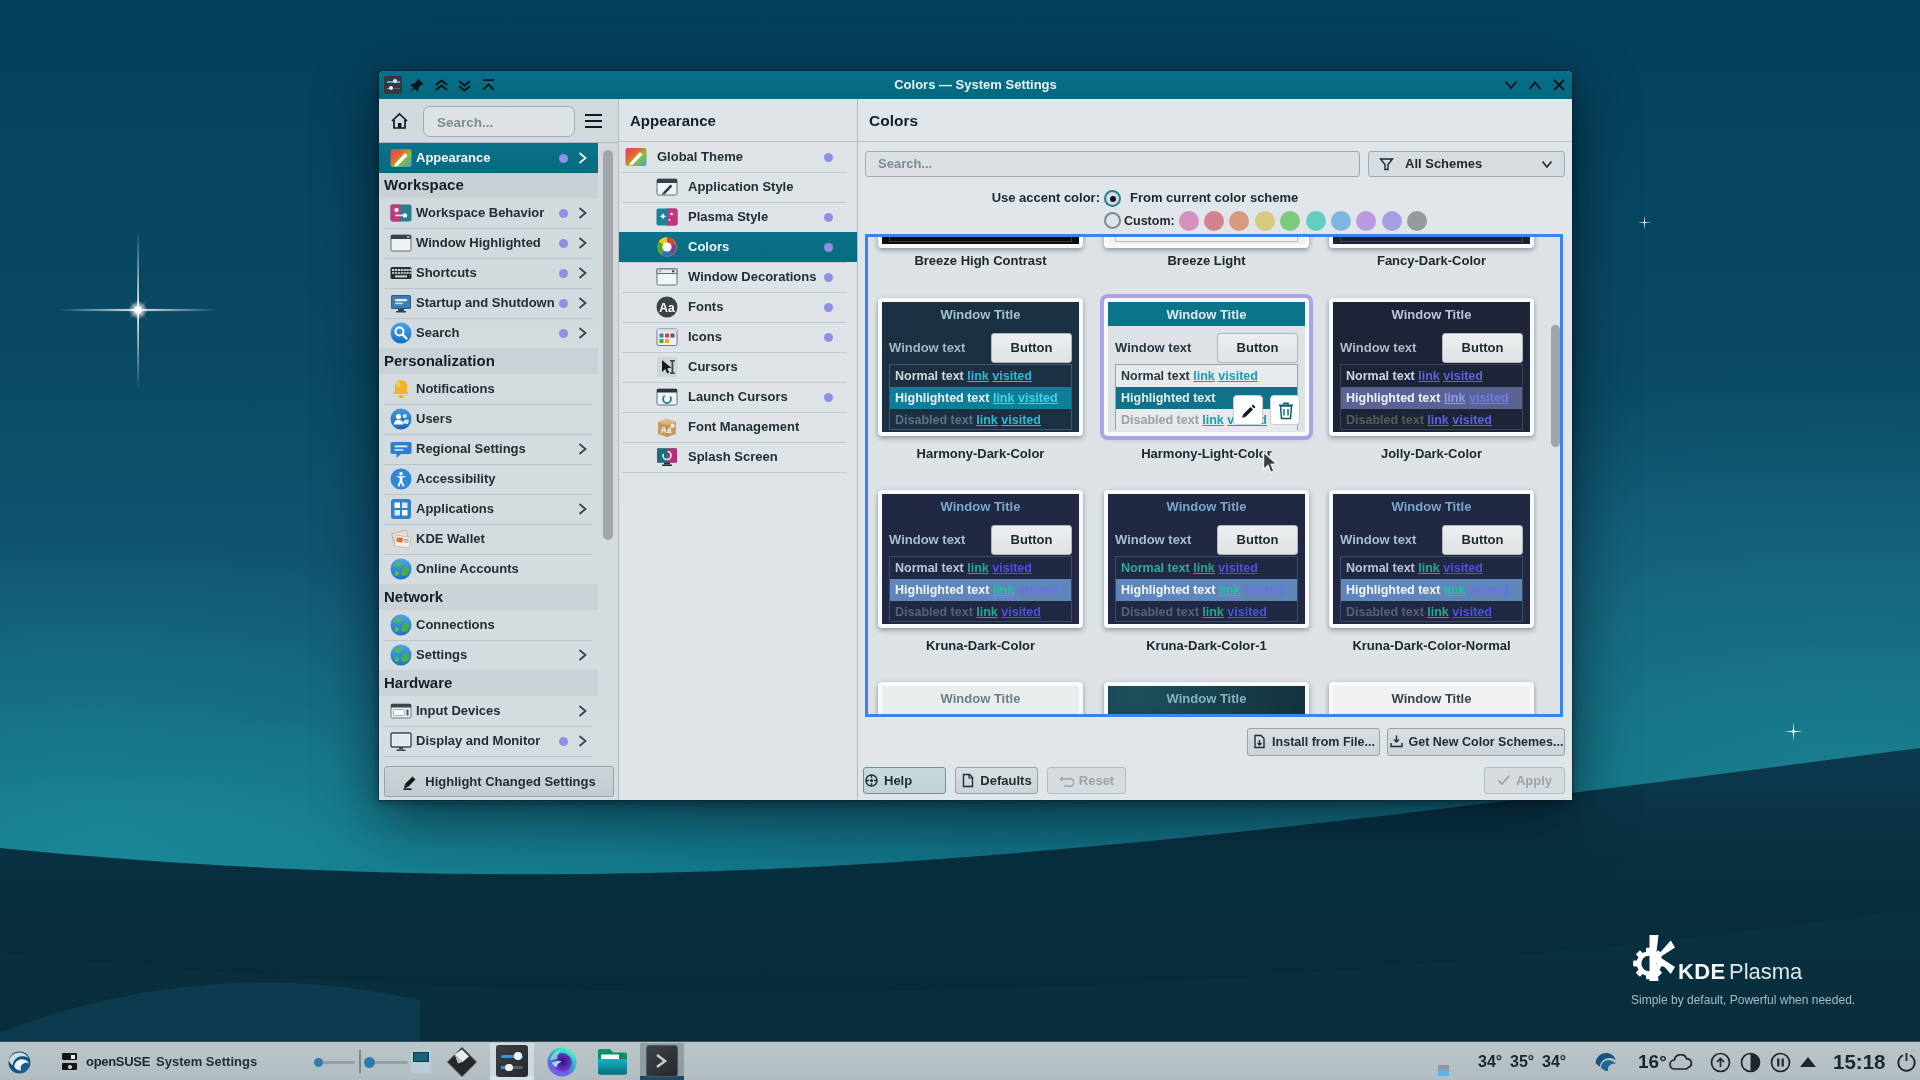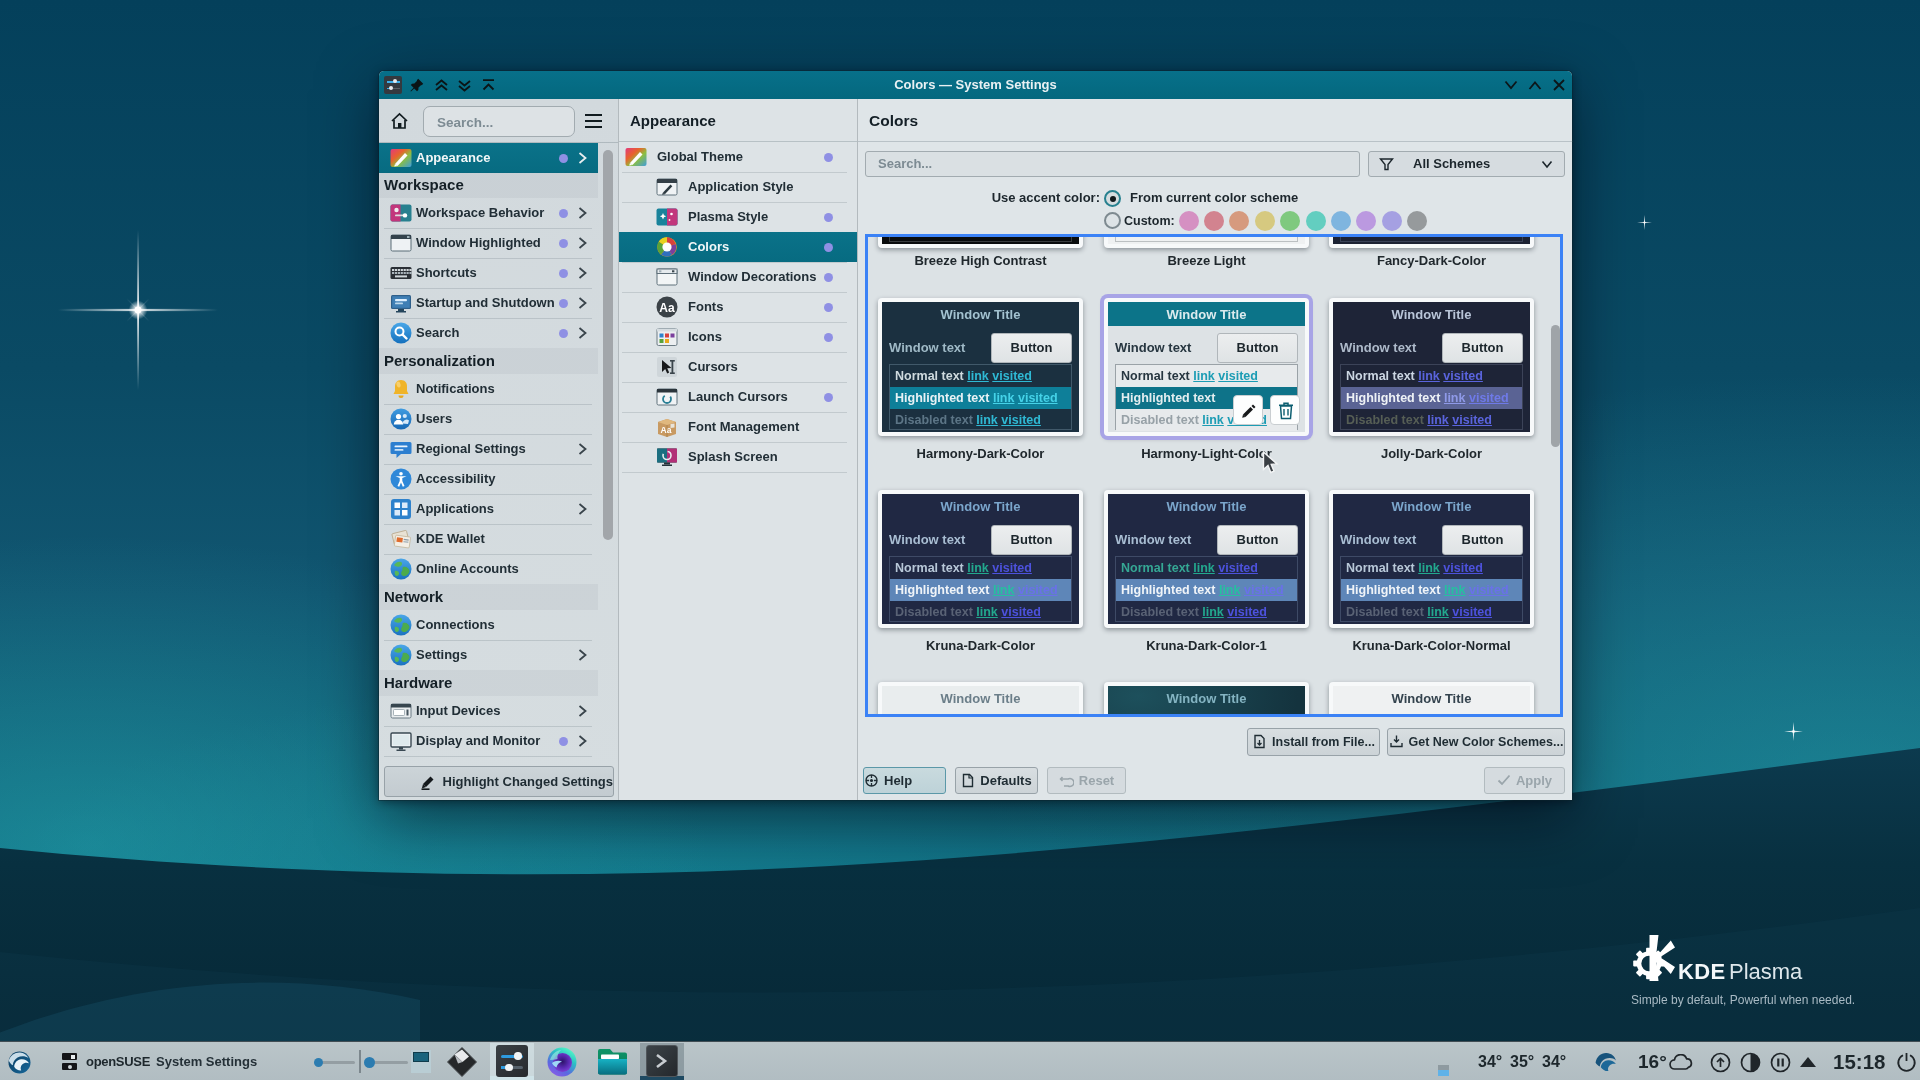--- a/index.html
+++ b/index.html
@@ -425,21 +425,21 @@
             <rect x="6.5" y="19.5" width="9" height="1.5" fill="#394852"></rect>
           </svg>
           <div class="lbl" style="left:37px">Display and Monitor</div>
           <div class="dot" style="left:180px;top:10.5px"></div>
           <svg class="abs" style="left:199px;top:9px" width="9" height="12" viewBox="0 0 9 12">
             <path d="M1.5 1 L7.5 6 L1.5 11" fill="none" stroke="#39444b" stroke-width="1.8"></path>
           </svg>
         </div>
 <div class="sep" style="left:5px;top:657px;width:208px"></div>
 <div class="sbar" style="left:224px;top:51px;width:10px;height:390px"></div>
-<div class="btn" style="left:5px;top:667px;width:230px;height:31px;background:linear-gradient(180deg,#ccd4d8,#c3cbd0);text-align:right;line-height:29px"><svg class="bico" style="margin:-3px 6px 0 0" width="17" height="17" viewBox="0 0 17 17">
+<div class="btn" style="left:5px;top:667px;width:230px;height:31px;background:linear-gradient(180deg,#ccd4d8,#c3cbd0);text-align:center;line-height:29px"><svg class="bico" style="margin:-3px 6px 0 0" width="17" height="17" viewBox="0 0 17 17">
             <path d="M3 11 L10.5 3.5 L13.5 6.5 L6 14 Z" fill="#14191c"></path>
             <path d="M2 15 L3 11 L6 14 L2.5 15.2 Z" fill="#14191c"></path>
             <rect x="1.5" y="15.4" width="8" height="1.6" fill="#14191c"></rect>
           </svg>Highlight Changed Settings</div>
 <div class="sep" style="left:0;top:43px;width:239px;background:rgba(70,90,100,.25)"></div>
 </div>
 <div id="col2">
 <div class="abs" style="left:11px;top:0px;height:43px;line-height:43px;font-size:15px;font-weight:bold;color:#141f26">Appearance</div>
 <div class="row" style="top:43px">
           <svg class="icon22" style="left:6px;top:4px" width="22" height="22" viewBox="0 0 22 22">
@@ -587,21 +587,21 @@
 <div id="col3">
 <div class="abs" style="left:11px;top:0px;height:43px;line-height:43px;font-size:15.5px;font-weight:bold;color:#141f26">Colors</div>
 <div class="sep" style="left:0;top:42px;width:715px;background:rgba(70,90,100,.25)"></div>
 <div class="field" style="left:7px;top:52px;width:495px;height:26px">
           <div class="abs" style="left:12px;top:0;height:24px;line-height:24px;font-size:13px;font-weight:bold;color:#7d8b93">Search...</div>
         </div>
 <div class="field" style="left:510px;top:52px;width:197px;height:26px;background:#d6dce0">
           <svg class="abs" style="left:10px;top:5px" width="15" height="15" viewBox="0 0 15 15">
             <path d="M1.5 2 L13.5 2 L9 7.5 L9 12.5 L6 12.5 L6 7.5 Z" fill="none" stroke="#1c262c" stroke-width="1.4"></path>
           </svg>
-          <div class="abs" style="left:44px;top:0;height:24px;line-height:24px;font-size:13px;font-weight:bold;color:#1c262c">All Schemes</div>
+          <div class="abs" style="left:36px;top:0;height:24px;line-height:24px;font-size:13px;font-weight:bold;color:#1c262c">All Schemes</div>
           <svg class="abs" style="left:172px;top:8px" width="12" height="9" viewBox="0 0 12 9">
             <path d="M1.5 1.5 L6 7 L10.5 1.5" fill="none" stroke="#1c262c" stroke-width="1.6"></path>
           </svg>
         </div>
 <div class="abs" style="left:0px;top:86px;width:242px;text-align:right;font-size:13px;font-weight:bold;color:#1c262c;height:26px;line-height:26px">Use accent color:</div>
 <div class="abs" style="left:246px;top:91px;width:17px;height:17px;border-radius:50%;background:#d5dcdf;border:2px solid #27808f"></div>
         <div class="abs" style="left:251.5px;top:96.5px;width:6px;height:6px;border-radius:50%;background:#10181c"></div>
 <div class="abs" style="left:272px;top:86px;font-size:13px;font-weight:bold;color:#1c262c;height:26px;line-height:26px">From current color scheme</div>
 <div class="abs" style="left:246px;top:113px;width:17px;height:17px;border-radius:50%;background:#dde3e6;border:2px solid #7e8a90"></div>
 <div class="abs" style="left:266px;top:109px;font-size:12.5px;font-weight:bold;color:#1c262c;height:26px;line-height:26px">Custom:</div>

